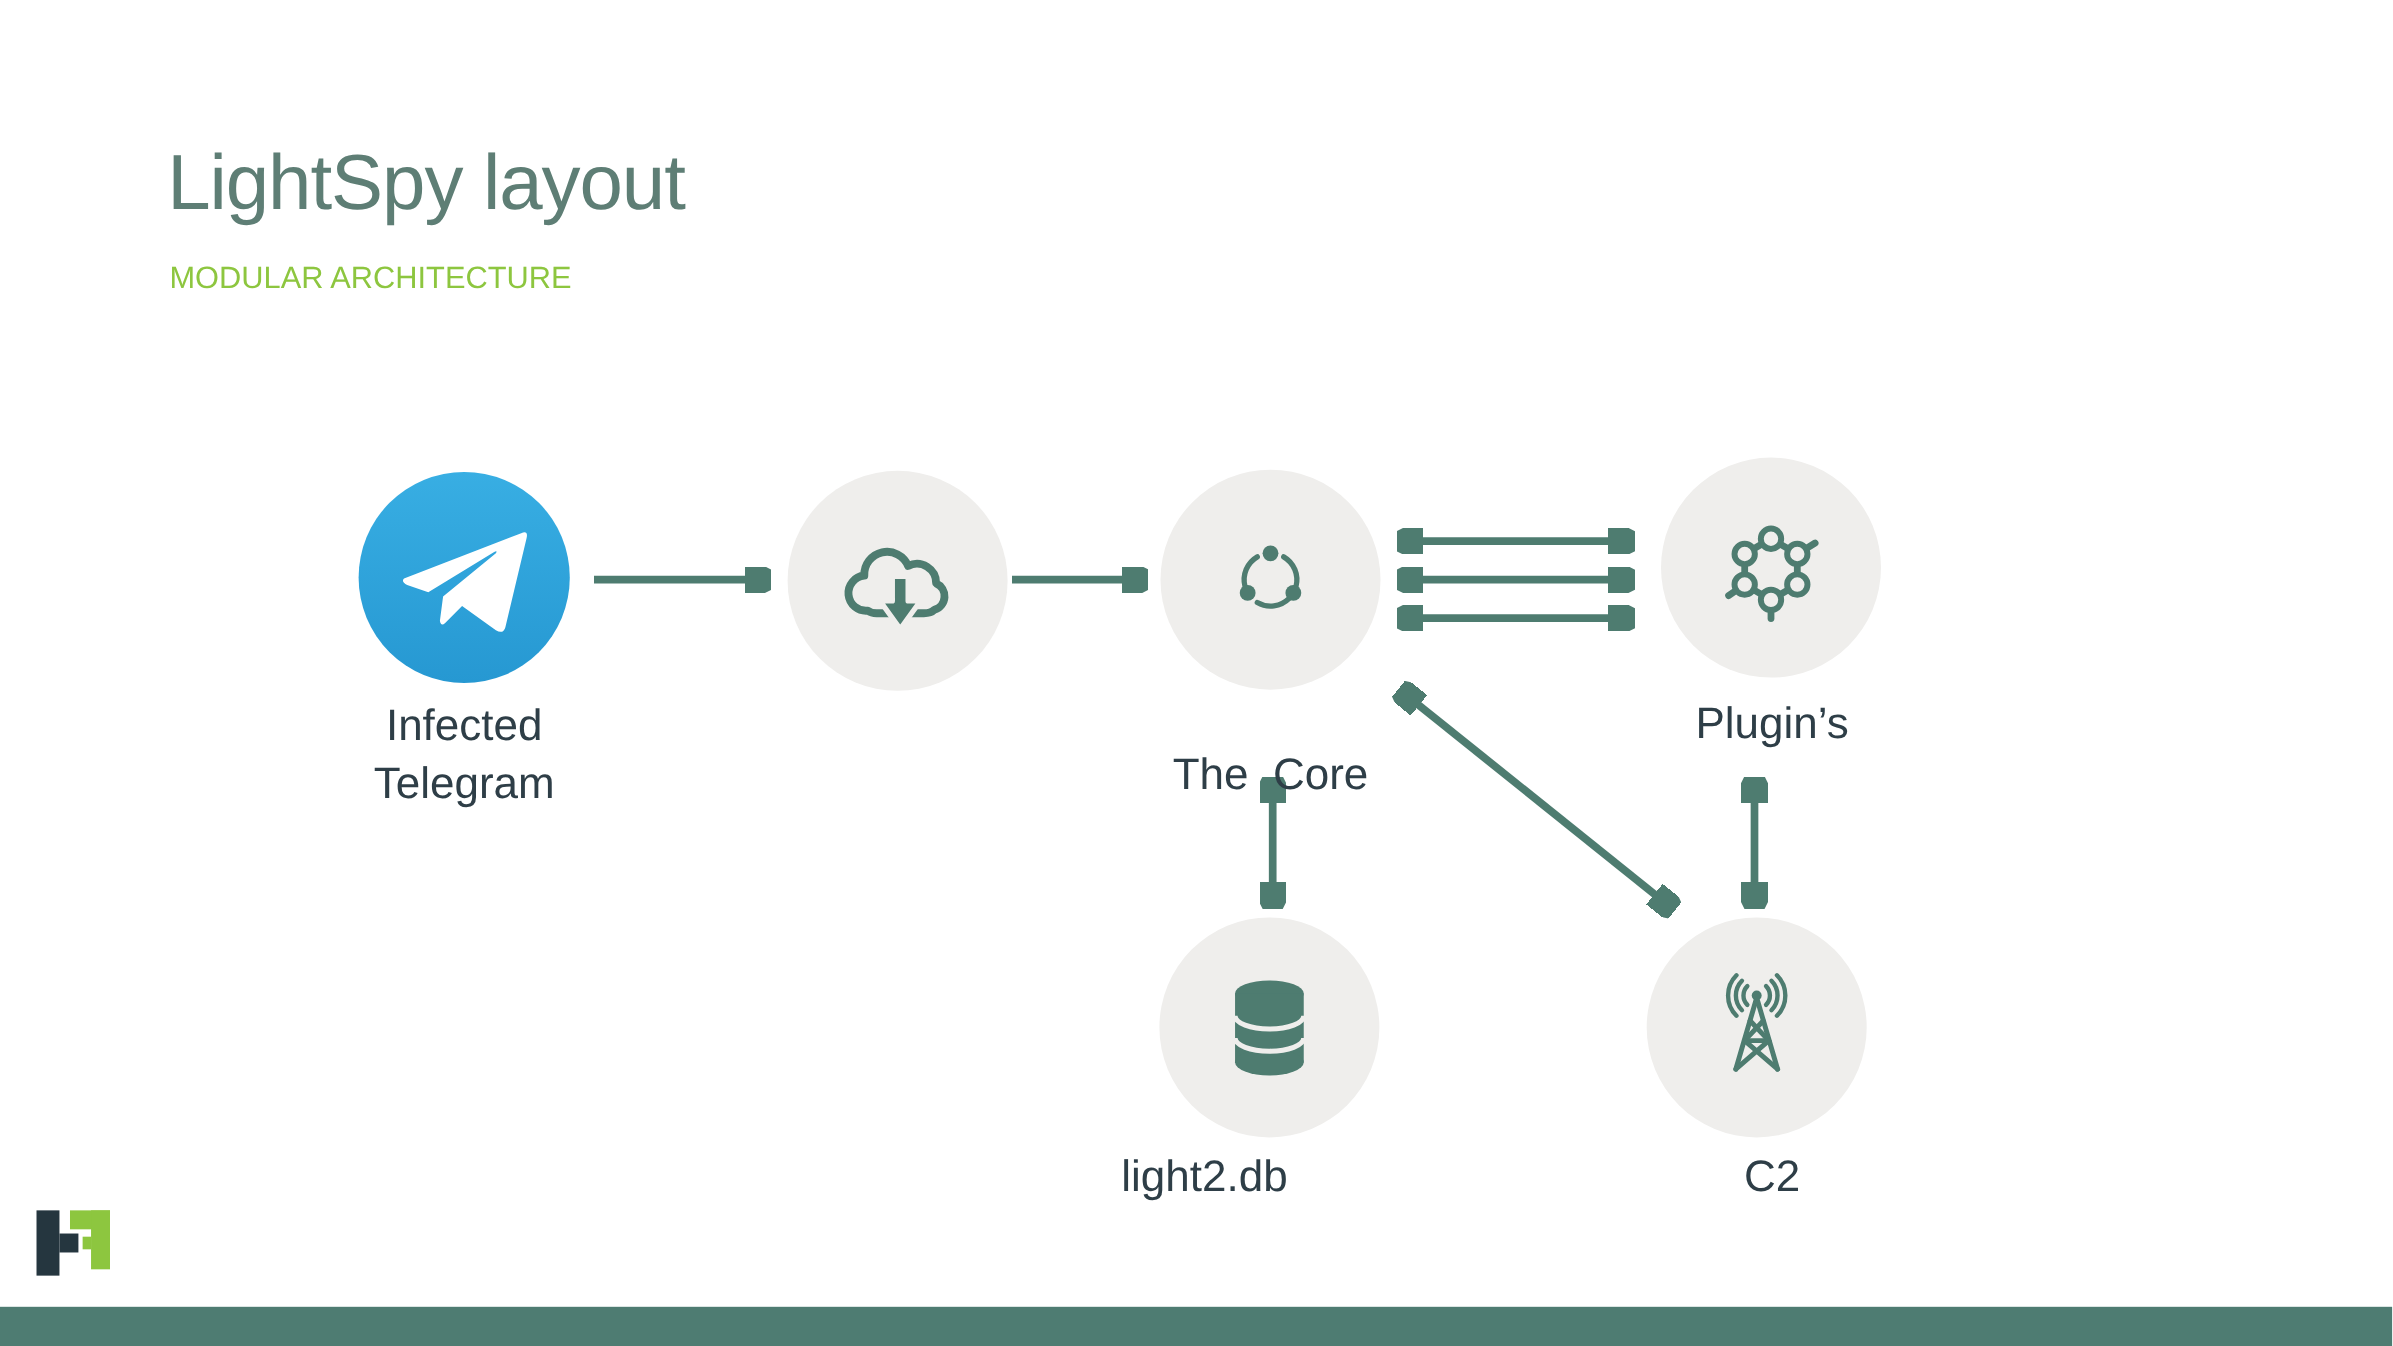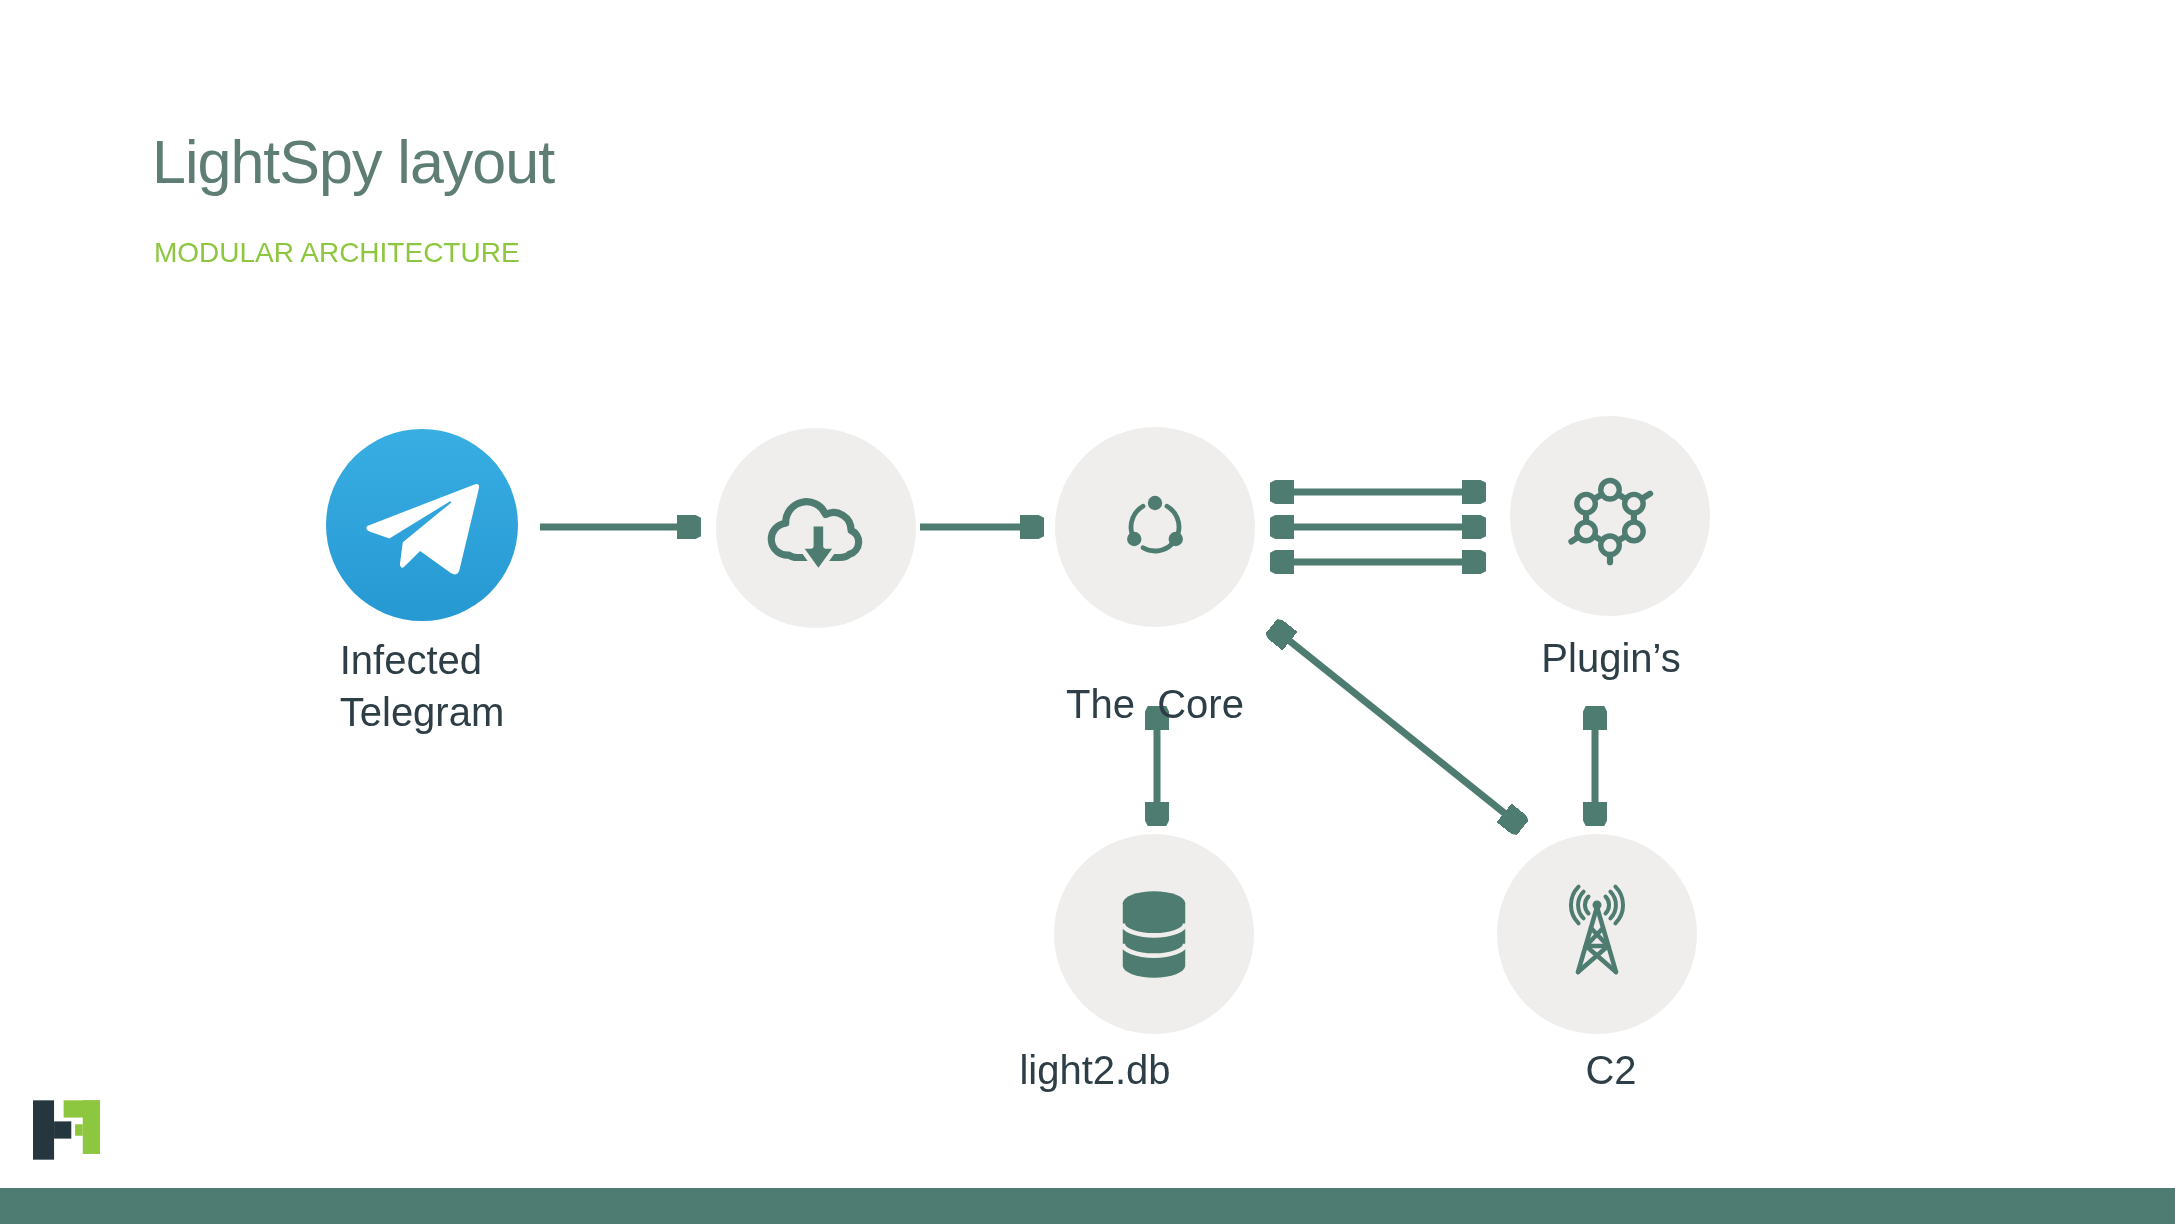--- a/index.html
+++ b/index.html
@@ -6,21 +6,21 @@
   .slide{
     position:relative;
     width:2175px;height:1224px;
     background:#ffffff;
     overflow:hidden;
     font-family:"Liberation Sans", sans-serif;
   }
   
   .title{
     position:absolute;left:152px;top:130px;
-    font-size:61px;line-height:1.05;font-weight:400;
+    font-size:71px;line-height:1.05;font-weight:400;
     color:#5E7E75;letter-spacing:-1px;
   }
   .subtitle{
     position:absolute;left:154px;top:238px;
     font-size:28px;line-height:1.1;font-weight:400;
     color:#8DC63F;letter-spacing:0px;
   }
   
   .node-circle{
     position:absolute;border-radius:50%;
@@ -28,21 +28,21 @@
     display:flex;align-items:center;justify-content:center;
   }
   .node-circle.blue{
     background:linear-gradient(180deg,#38AEE3 0%,#2698D2 100%);
   }
   .node-label{
     position:absolute;
     transform:translateX(-50%);
     font-size:40px;line-height:1.3;
     color:#2E3E47;
-    text-align:left;
+    text-align:center;
     white-space:pre-line;
   }
   .arrows{position:absolute;left:0;top:0;pointer-events:none;}
   .arrows line, .arrows path{stroke:#4E7C70;stroke-width:7;fill:none;}
   
   .footer-bar{
     position:absolute;left:0;top:1188px;width:2175px;height:36px;
     background:#4E7C72;
   }
   .logo{position:absolute;left:33px;top:1100px;}

